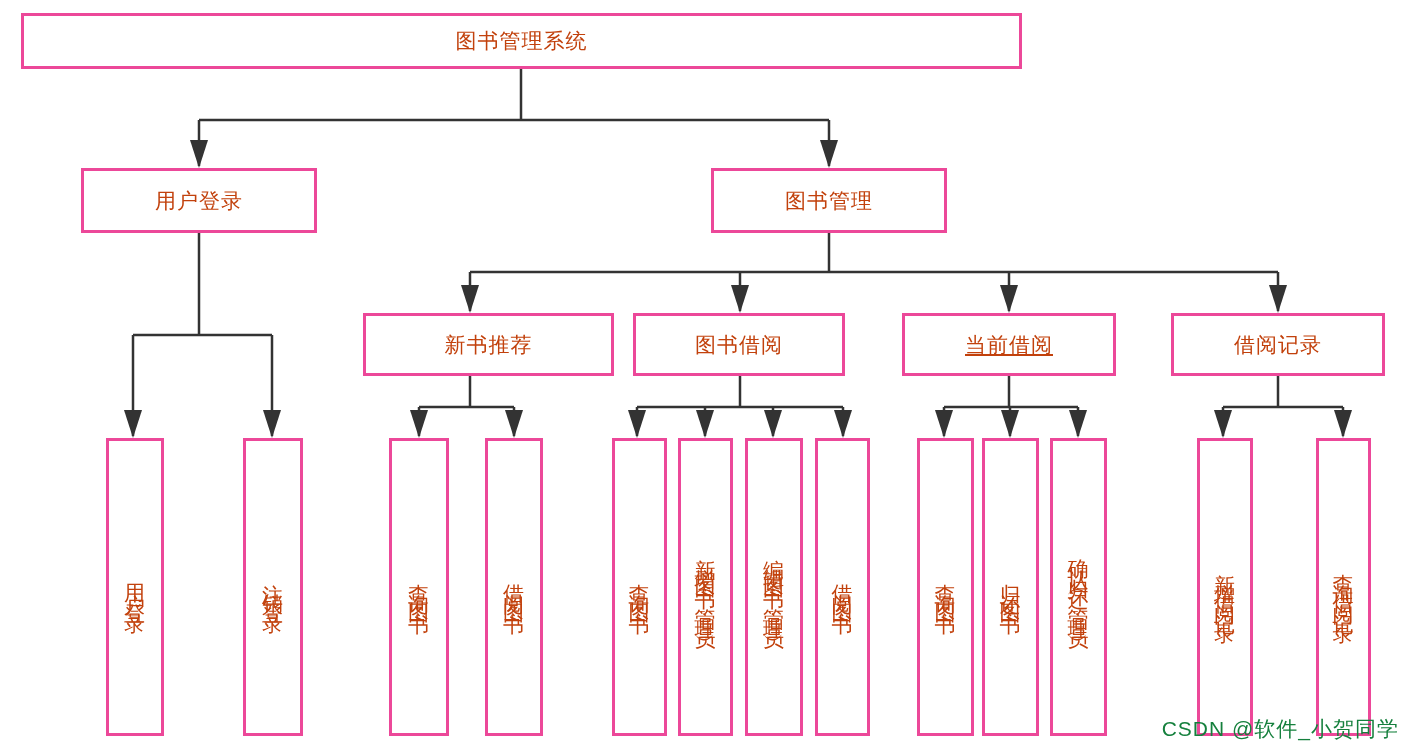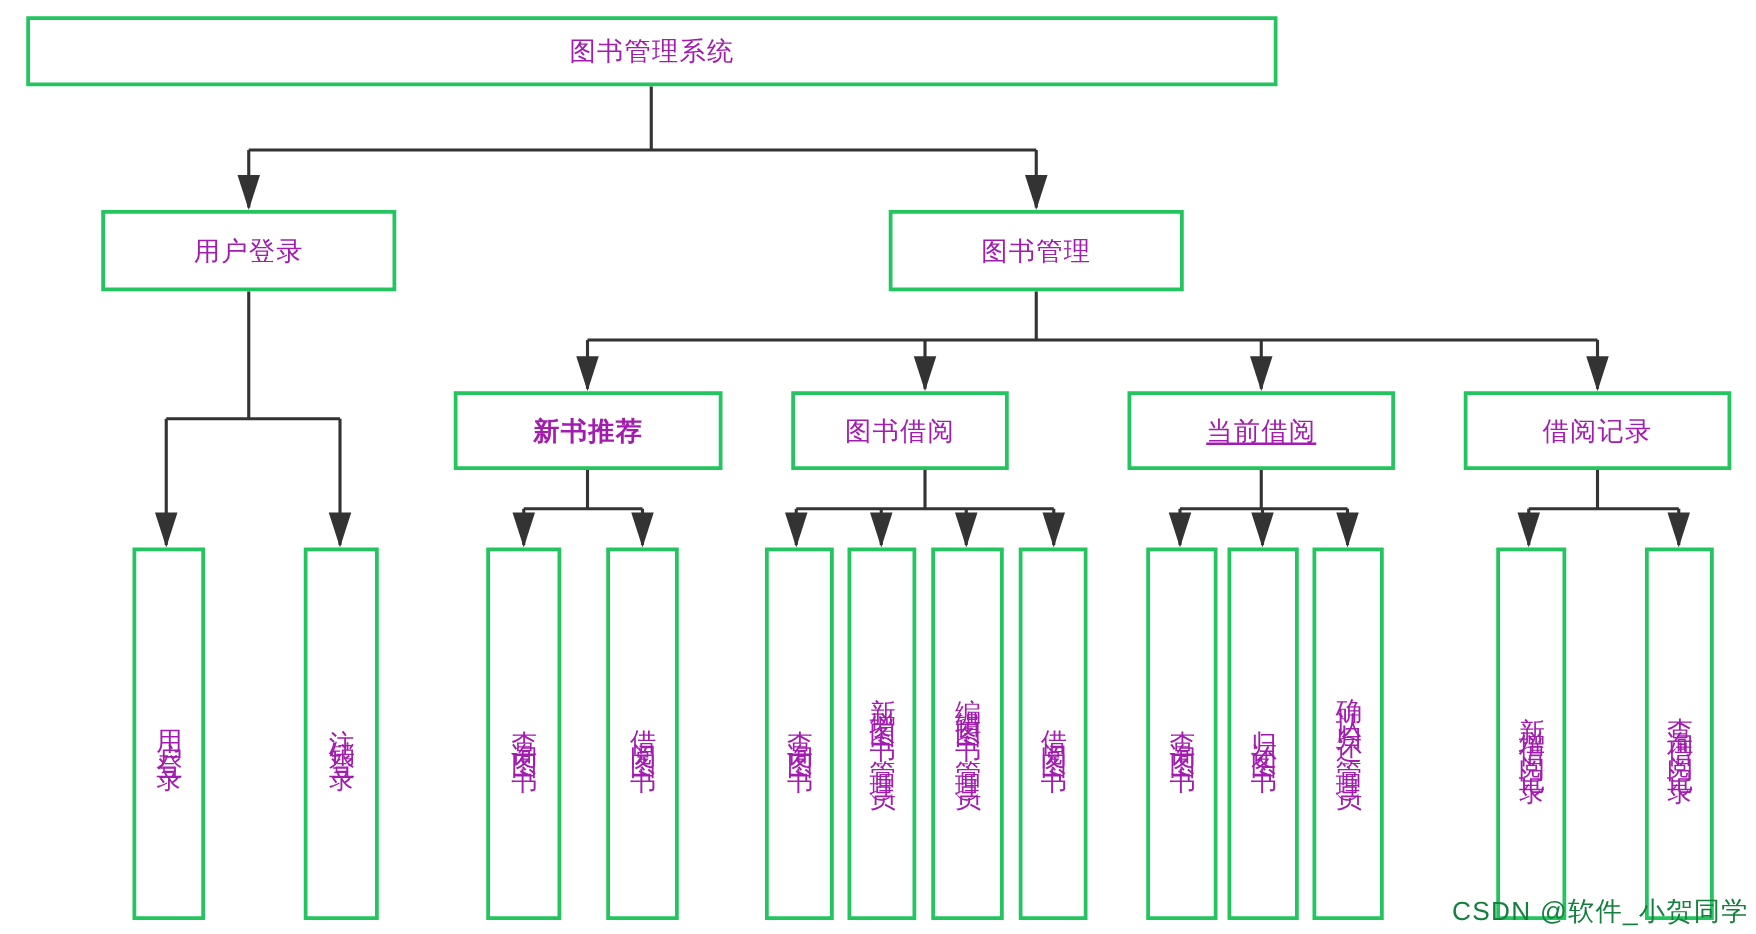--- a/index.html
+++ b/index.html
@@ -12,23 +12,23 @@
     overflow: hidden;
   }
   .wires {
     position: absolute;
     left: 0; top: 0;
     z-index: 1;
   }
   .node {
     position: absolute;
     box-sizing: border-box;
-    border: 3px solid #22c55e;
+    border: 3px solid #ec4899;
     background: #ffffff;
-    color: #a21caf;
+    color: #c2410c;
     display: flex;
     align-items: center;
     justify-content: center;
     z-index: 2;
     font-size: 21px;
   }
   .node .hlabel {
     white-space: nowrap;
     letter-spacing: 1px;
   }
@@ -131,24 +131,24 @@
     <span class="hlabel">图书管理系统</span>
   </div>
 
   <div class="node" style="left:81px; top:168px; width:236px; height:65px;">
     <span class="hlabel">用户登录</span>
   </div>
   <div class="node" style="left:711px; top:168px; width:236px; height:65px;text-align:center;">
     <span class="hlabel">图书管理</span>
   </div>
 
-  <div class="node" style="left:363px; top:313px; width:215px; height:63px;font-weight:bold;">
+  <div class="node" style="left:363px; top:313px; width:251px; height:63px;">
     <span class="hlabel">新书推荐</span>
   </div>
-  <div class="node" style="left:633px; top:313px; width:174px; height:63px;">
+  <div class="node" style="left:633px; top:313px; width:212px; height:63px;">
     <span class="hlabel">图书借阅</span>
   </div>
   <div class="node" style="left:902px; top:313px; width:214px; height:63px;text-decoration:underline;">
     <span class="hlabel">当前借阅</span>
   </div>
   <div class="node" style="left:1171px; top:313px; width:214px; height:63px;">
     <span class="hlabel">借阅记录</span>
   </div>
 
   <div class="node leaf" style="left:106px; top:438px; width:58px; height:298px;">

